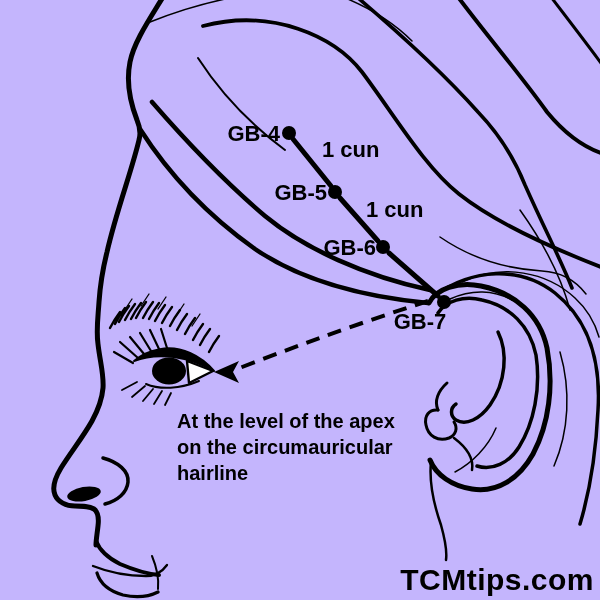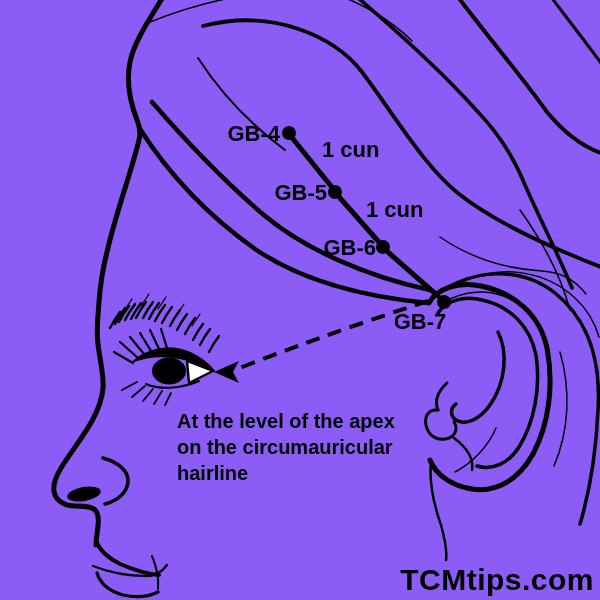--- a/index.html
+++ b/index.html
@@ -1,17 +1,17 @@
 <!DOCTYPE html>
 <html><head>
 <meta charset="utf-8">
 <style>
   html,body{margin:0;padding:0;background:#ffffff;}
   .stage{
-    position:relative;width:600px;height:600px;background:#8b5cf6;
+    position:relative;width:600px;height:600px;background:#c4b5fd;
     font-family:"Liberation Sans",sans-serif;overflow:hidden;
   }
   svg{display:block;}
   svg text{
     font-family:"Liberation Sans",sans-serif;
     font-weight:bold;
     fill:#000000;
   }
   .pt-label{font-size:22px;}
   .cun-label{font-size:22px;}

